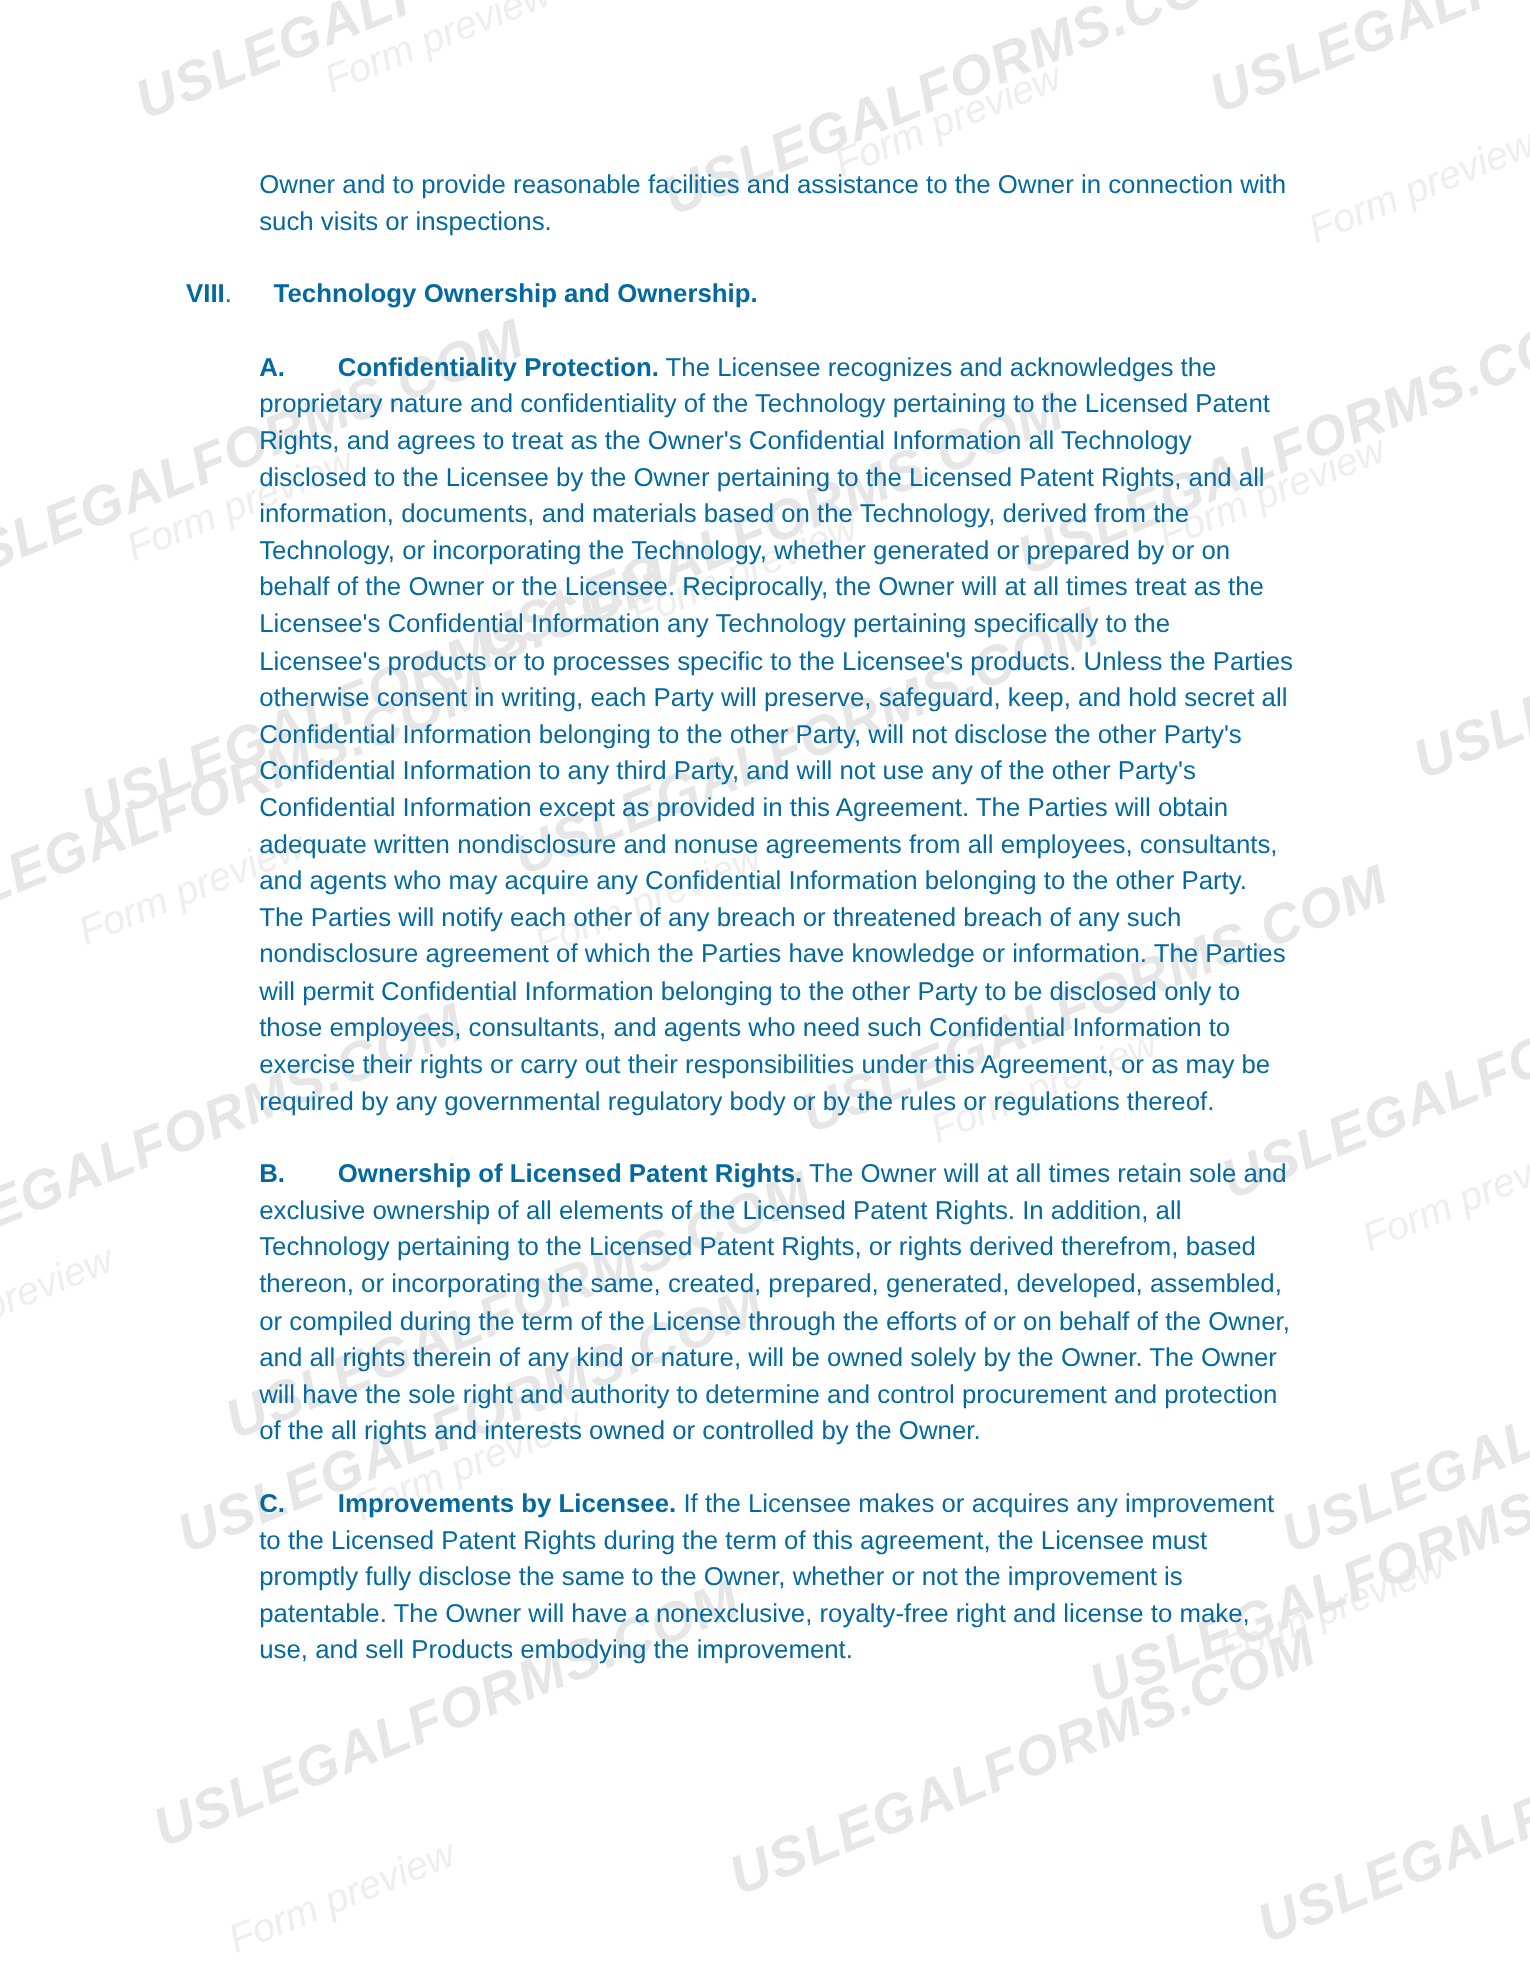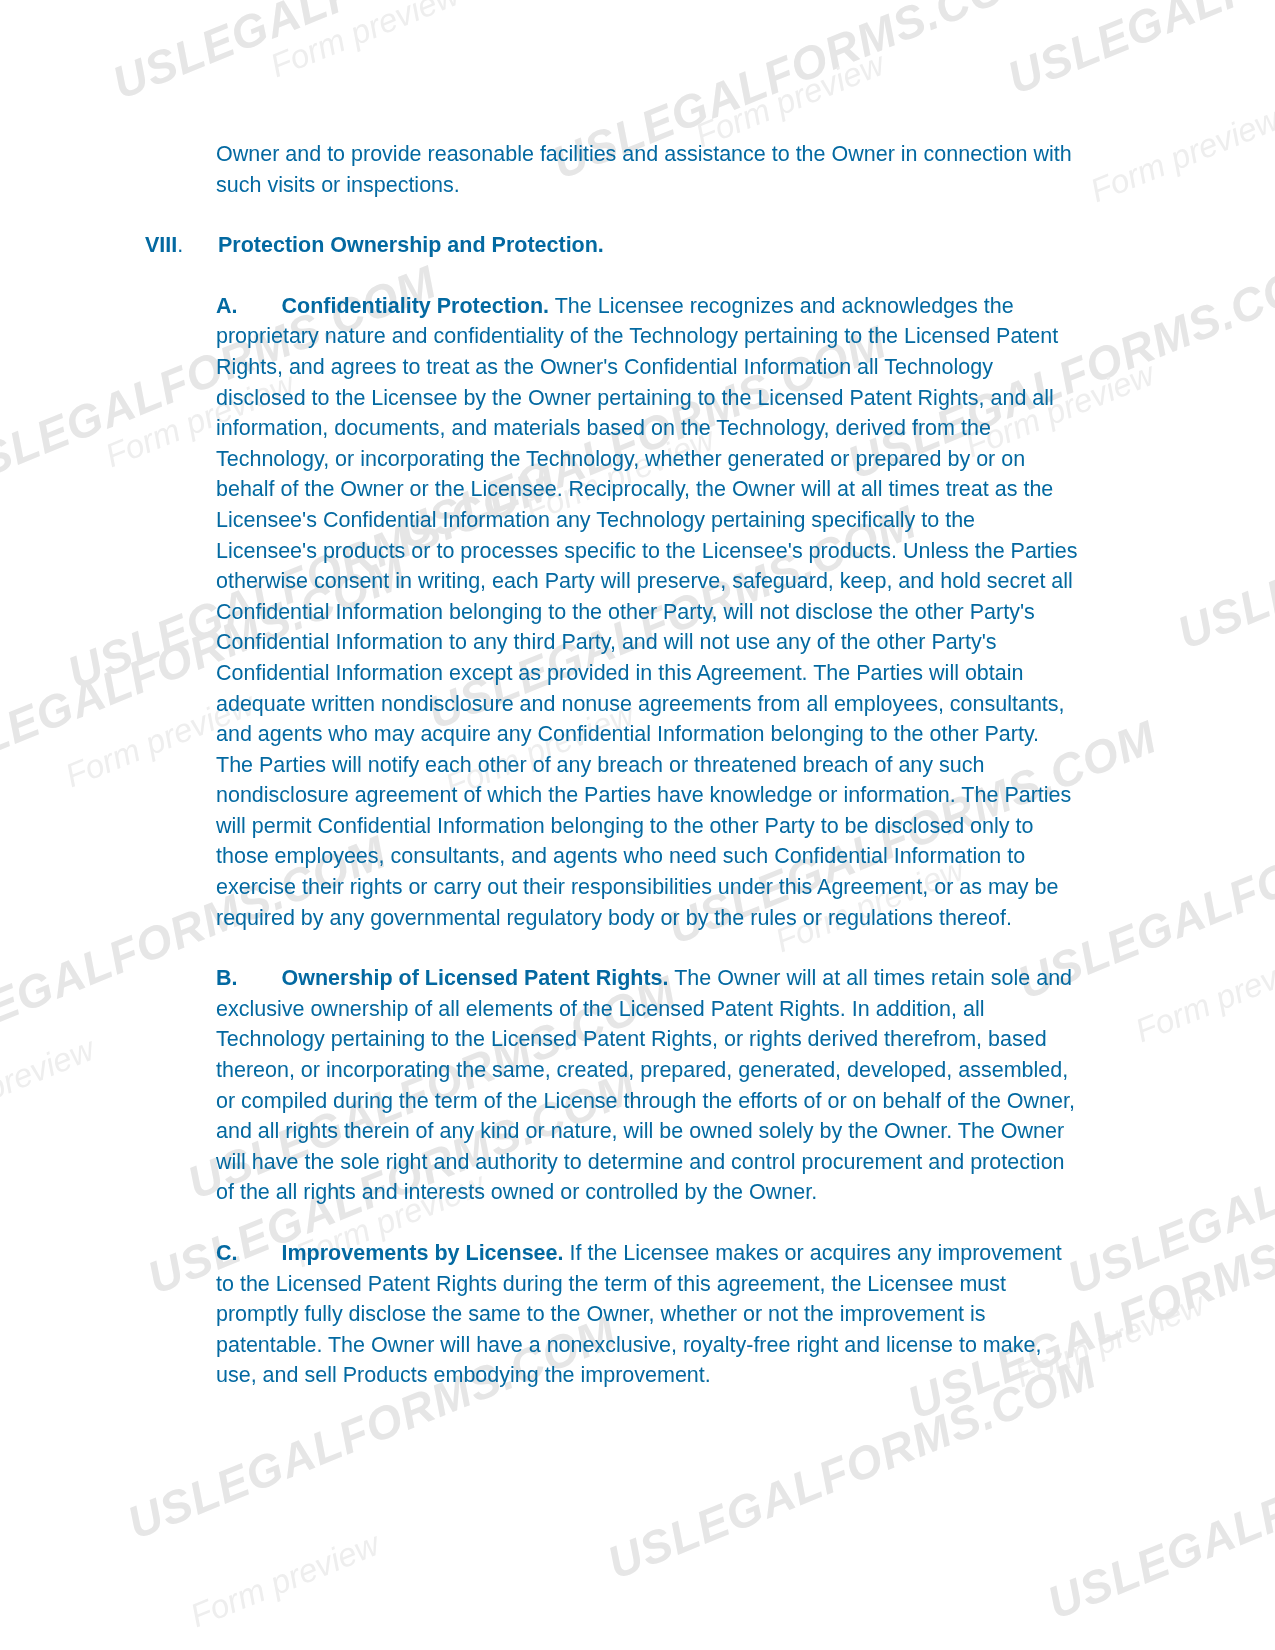--- a/index.html
+++ b/index.html
@@ -84,21 +84,21 @@
   
   .para-intro {
     margin-left: 73px;
     width: 862px;
   }
 
   
   .heading-row {
     display: flex;
     margin-top: 30px;
-    margin-left: 2px;
+    margin-left: 12px;
   }
   .heading-num {
     font-weight: bold;
     width: 73px;
     flex: 0 0 73px;
   }
   .heading-num .dot { font-weight: normal; }
   .heading-text {
     font-weight: bold;
   }
@@ -166,21 +166,21 @@
       <div class="wm wm-brand" style="color: rgb(230, 230, 230); left: 1040px; top: 1580px; transform: rotate(-22deg);">USLEGALFORMS.COM</div>
     </div>
 
   <div id="content">
     <div class="doc-body">
 
       <p class="para para-intro">Owner and to provide reasonable facilities and assistance to the Owner in connection with such visits or inspections.</p>
 
       <div class="heading-row">
         <span class="heading-num"><span>VIII</span><span class="dot">.</span></span>
-        <span class="heading-text">Protection Ownership and Protection.</span>
+        <span class="heading-text">Technology Ownership and Ownership.</span>
       </div>
 
       <p class="subsec"><span class="letter">A.</span><span class="letter-gap"></span><span class="subtitle">Confidentiality Protection.</span> <span class="bodytext">The Licensee recognizes and acknowledges the proprietary nature and confidentiality of the Technology pertaining to the Licensed Patent Rights, and agrees to treat as the Owner's Confidential Information all Technology disclosed to the Licensee by the Owner pertaining to the Licensed Patent Rights, and all information, documents, and materials based on the Technology, derived from the Technology, or incorporating the Technology, whether generated or prepared by or on behalf of the Owner or the Licensee. Reciprocally, the Owner will at all times treat as the Licensee's Confidential Information any Technology pertaining specifically to the Licensee's products or to processes specific to the Licensee's products. Unless the Parties otherwise consent in writing, each Party will preserve, safeguard, keep, and hold secret all Confidential Information belonging to the other Party, will not disclose the other Party's Confidential Information to any third Party, and will not use any of the other Party's Confidential Information except as provided in this Agreement. The Parties will obtain adequate written nondisclosure and nonuse agreements from all employees, consultants, and agents who may acquire any Confidential Information belonging to the other Party. The Parties will notify each other of any breach or threatened breach of any such nondisclosure agreement of which the Parties have knowledge or information. The Parties will permit Confidential Information belonging to the other Party to be disclosed only to those employees, consultants, and agents who need such Confidential Information to exercise their rights or carry out their responsibilities under this Agreement, or as may be required by any governmental regulatory body or by the rules or regulations thereof.</span></p>
 
       <p class="subsec"><span class="letter">B.</span><span class="letter-gap"></span><span class="subtitle">Ownership of Licensed Patent Rights.</span> <span class="bodytext">The Owner will at all times retain sole and exclusive ownership of all elements of the Licensed Patent Rights. In addition, all Technology pertaining to the Licensed Patent Rights, or rights derived therefrom, based thereon, or incorporating the same, created, prepared, generated, developed, assembled, or compiled during the term of the License through the efforts of or on behalf of the Owner, and all rights therein of any kind or nature, will be owned solely by the Owner. The Owner will have the sole right and authority to determine and control procurement and protection of the all rights and interests owned or controlled by the Owner.</span></p>
 
       <p class="subsec"><span class="letter">C.</span><span class="letter-gap"></span><span class="subtitle">Improvements by Licensee.</span> <span class="bodytext">If the Licensee makes or acquires any improvement to the Licensed Patent Rights during the term of this agreement, the Licensee must promptly fully disclose the same to the Owner, whether or not the improvement is patentable. The Owner will have a nonexclusive, royalty-free right and license to make, use, and sell Products embodying the improvement.</span></p>
 
     </div>
   </div>

